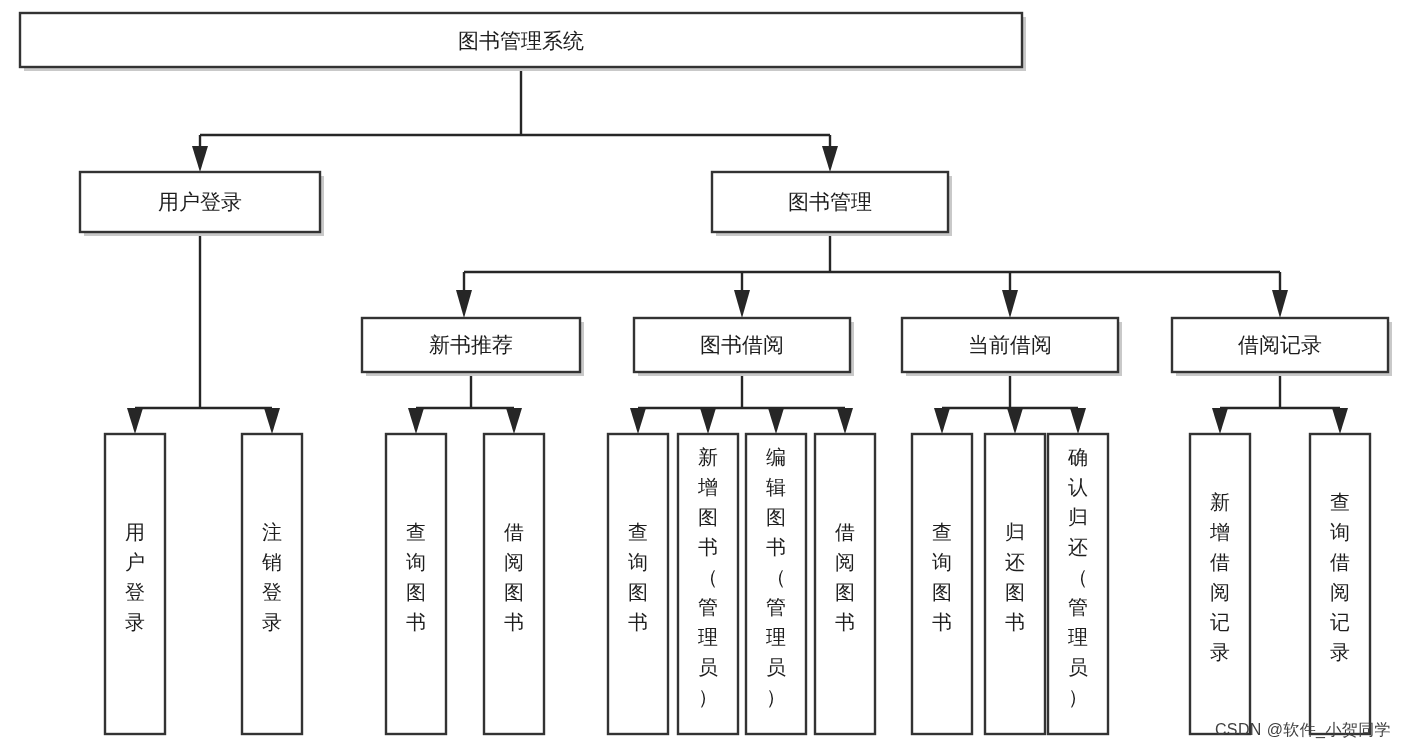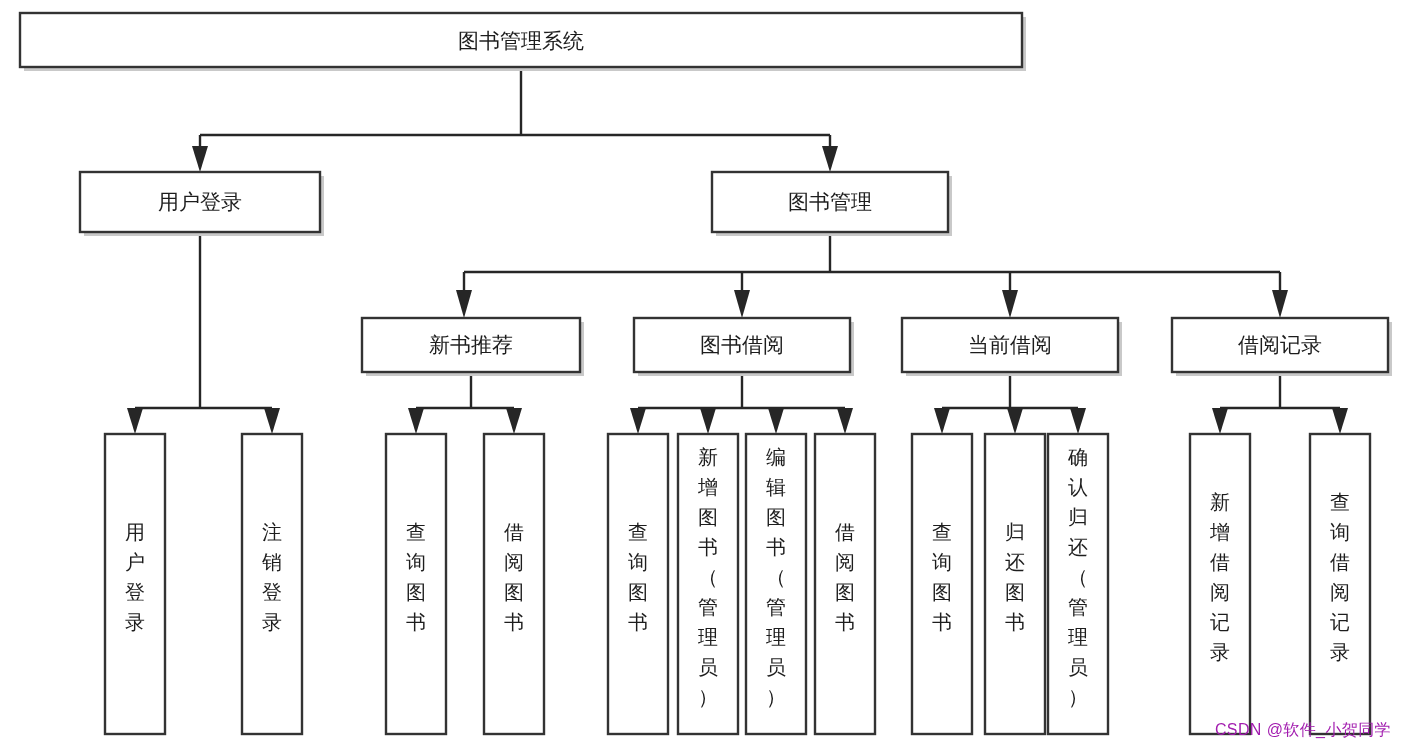--- a/index.html
+++ b/index.html
@@ -56,21 +56,21 @@
     font-family: "Liberation Sans", "DejaVu Sans", sans-serif;
     font-size: 20px;
     text-anchor: middle;
   }
   .watermark {
     position: absolute;
     right: 14px;
     bottom: 6px;
     font-family: "Liberation Sans", "DejaVu Sans", sans-serif;
     font-size: 16px;
-    color: #a21caf;
+    color: #404040;
     letter-spacing: 0.4px;
     white-space: nowrap;
     user-select: none;
   }
 </style>
 </head>
 <body>
 
 <div id="diagram-root">
 

